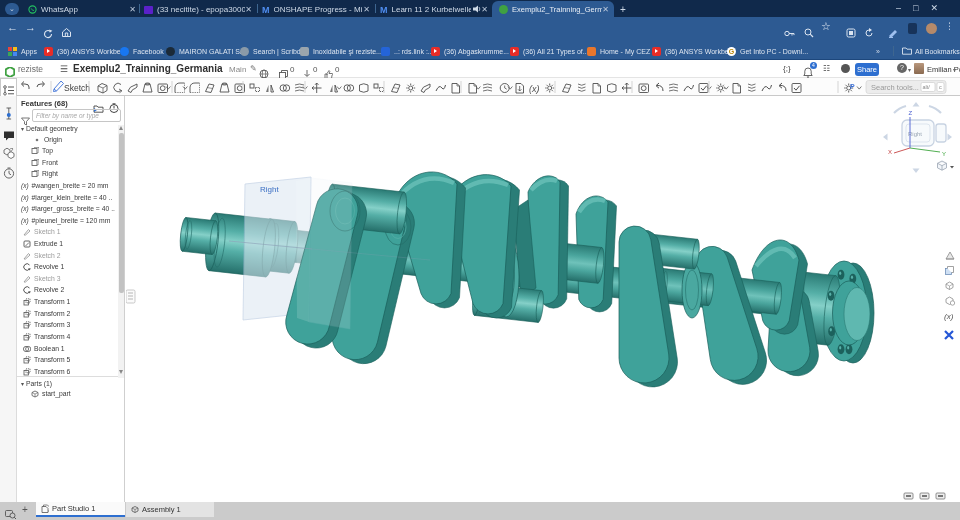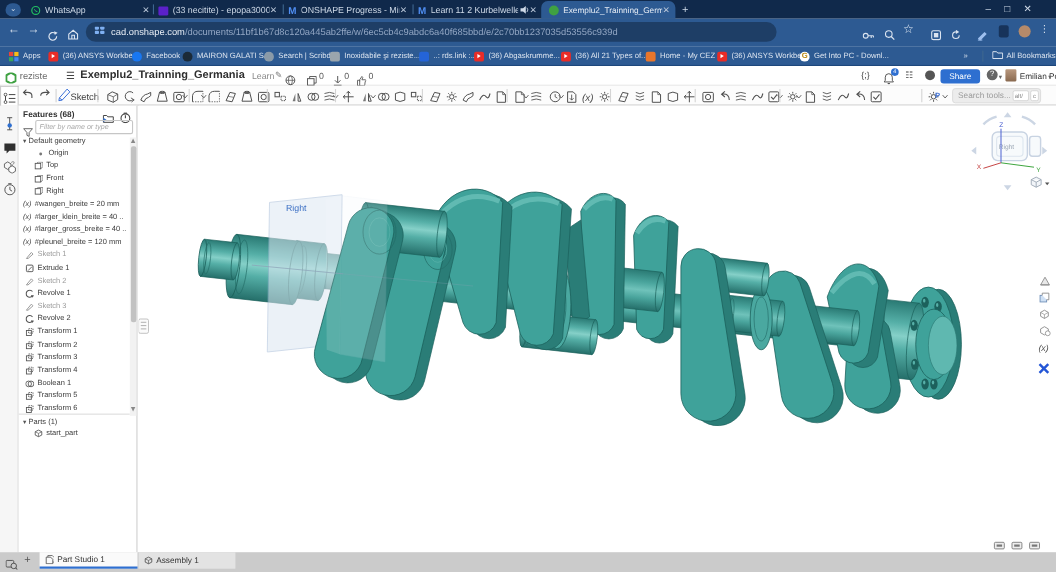--- a/index.html
+++ b/index.html
@@ -92,28 +92,20 @@
 <div id="navbar" class="abs"></div>
 <div class="abs navic" style="left:7px;">←</div>
 <div class="abs navic" style="left:25px;">→</div>
 <div class="abs" style="left:43px;top:25px;"><svg width="10" height="10">
         <path d="M 8.5 5 A 3.5 3.5 0 1 1 7 2.2" fill="none" stroke="#dbe4f0" stroke-width="1.1"></path>
         <polygon points="6.2,0.5 9.4,1.8 6.8,3.8" fill="#dbe4f0"></polygon>
       </svg></div>
 <div class="abs" style="left:61px;top:24px;"><svg width="11" height="11">
         <path d="M 1.5 5 L 5.5 1.5 L 9.5 5 V 9.5 H 1.5 Z M 4.3 9.5 V 6 h 2.4 v 3.5" fill="none" stroke="#dbe4f0" stroke-width="1"></path>
       </svg></div>
-<div id="addrpill" class="abs">
- <span style="display:inline-block;width:10px;height:8px;margin:0 5px 0 8px;"><svg width="10" height="8">
-          <rect x="0" y="0" width="4" height="3" rx="1" fill="#7fb0f2"></rect>
-          <rect x="5" y="0" width="4" height="3" rx="1" fill="#7fb0f2"></rect>
-          <rect x="0" y="4" width="4" height="3" rx="1" fill="#7fb0f2"></rect>
-          <rect x="5" y="4" width="4" height="3" rx="1" fill="#7fb0f2"></rect>
-        </svg></span><span style="color:#e8eef6;">cad.onshape.com</span>/documents/11bf1b67d8c120a445ab2ffe/w/6ec5cb4c9abdc6a40f685bbd/e/2c70bb1237035d53556c939d
-</div>
 <div class="abs" style="left:784px;top:24px;"><svg width="11" height="9">
         <circle cx="3" cy="4.5" r="2.2" fill="none" stroke="#dbe4f0" stroke-width="1"></circle>
         <path d="M5 4.5 h5 M8 4.5 v2 M10 4.5 v1.6" stroke="#dbe4f0" stroke-width="1" fill="none"></path>
       </svg></div>
 <div class="abs" style="left:804px;top:24px;"><svg width="10" height="10">
         <circle cx="4" cy="4" r="3" fill="none" stroke="#dbe4f0" stroke-width="1"></circle>
         <path d="M6.2 6.2 L9 9" stroke="#dbe4f0" stroke-width="1.2"></path>
       </svg></div>
 <div class="abs navic" style="left:821px;top:20px;font-size:11px;">☆</div>
 <div class="abs" style="left:846px;top:24px;"><svg width="10" height="10">
@@ -156,21 +148,21 @@
           <path d="M0.5 1 h3.5 l1 1.2 h4.5 v5 h-9 z" fill="none" stroke="#dde5f0" stroke-width="0.9"></path>
         </svg></span>All Bookmarks</div>
 
 <div id="oshead" class="abs"></div>
 <div class="abs" style="left:5px;top:63px;width:10px;height:10px;"><svg width="10" height="10">
         <polygon points="5,0 9.3,2.5 9.3,7.5 5,10 0.7,7.5 0.7,2.5" fill="none" stroke="#3fa142" stroke-width="2"></polygon>
       </svg></div>
 <div class="abs" style="left:18px;top:64px;font-size:8.5px;color:#6b6b6b;">reziste</div>
 <div class="abs" style="left:60px;top:64px;font-size:9px;color:#444;">☰</div>
 <div class="abs" style="left:73px;top:63px;font-size:10px;font-weight:bold;color:#2e2e2e;">Exemplu2_Trainning_Germania</div>
-<div class="abs" style="left:229px;top:64.5px;font-size:8px;color:#8a8a8a;">Learn</div>
+<div class="abs" style="left:229px;top:64.5px;font-size:8px;color:#8a8a8a;">Main</div>
 <div class="abs" style="left:250px;top:64px;font-size:8px;color:#777;">✎</div>
 <div class="abs" style="left:259px;top:65px;"><svg width="10" height="10">
         <circle cx="5" cy="5" r="4" fill="none" stroke="#555" stroke-width="0.9"></circle>
         <ellipse cx="5" cy="5" rx="1.8" ry="4" fill="none" stroke="#555" stroke-width="0.7"></ellipse>
         <path d="M1 5 h8" stroke="#555" stroke-width="0.7"></path>
       </svg></div>
 <div class="abs" style="left:279px;top:65px;"><svg width="9" height="9">
         <rect x="0.5" y="2.5" width="6" height="6" fill="none" stroke="#555" stroke-width="0.9"></rect>
         <path d="M2.5 2.5 v-2 h6 v6 h-2" fill="none" stroke="#555" stroke-width="0.9"></path>
       </svg></div>
@@ -185,21 +177,21 @@
       </svg></div>
 <div class="abs" style="left:335px;top:64.5px;font-size:8px;color:#555;">0</div>
 <div class="abs" style="left:783px;top:64px;font-size:8px;color:#444;">{;}</div>
 <div class="abs" style="left:803px;top:64px;"><svg width="10" height="11">
         <path d="M5 1 a3.2 3.2 0 0 1 3.2 3.2 V7 l1 1.5 H0.8 L1.8 7 V4.2 A3.2 3.2 0 0 1 5 1 Z" fill="none" stroke="#555" stroke-width="0.9"></path>
         <path d="M3.8 9.5 a1.2 1.2 0 0 0 2.4 0" fill="#555"></path>
       </svg></div>
 <div class="abs" style="left:810px;top:62px;width:7px;height:7px;border-radius:50%;background:#2e6fd0;color:#fff;font-size:5px;text-align:center;line-height:7px;">4</div>
 <div class="abs" style="left:823px;top:64px;font-size:8px;color:#444;">☷</div>
 <div class="abs" style="left:841px;top:64px;width:9px;height:9px;border-radius:50%;background:#555;"></div>
-<div class="abs" style="left:855px;top:62.5px;width:36px;height:13px;background:#2e6fd0;border-radius:3px;color:#fff;font-size:7.5px;text-align:center;line-height:13px;">Share</div>
+<div class="abs" style="left:855px;top:62.5px;width:24px;height:13px;background:#2e6fd0;border-radius:3px;color:#fff;font-size:7.5px;text-align:center;line-height:13px;">Share</div>
 <div class="abs" style="left:897px;top:63px;width:10px;height:10px;border-radius:50%;background:#666;color:#fff;font-size:7px;text-align:center;line-height:10px;">?</div>
 <div class="abs" style="left:908px;top:66px;font-size:6px;color:#666;">▾</div>
 <div class="abs" style="left:914px;top:63px;width:10px;height:11px;background:linear-gradient(#b9987e,#8a6a50);border-radius:1px;"></div>
 <div class="abs" style="left:927px;top:64.5px;font-size:7.5px;color:#333;">Emilian Popa</div>
 <div class="abs" style="left:953px;top:66px;font-size:6px;color:#666;">▾</div>
 
 <div id="ostool" class="abs"></div>
 <div id="tbicons" class="abs" style="left:0;top:78px;">
       <svg width="960" height="18" viewBox="0 78 960 18" style="position:absolute;">
         <path d="M 21 86 Q 21 83 25 83 L 28 83 M 26 80.5 L 28.6 83 L 26 85.5 M 21 86 V 88" stroke="#4f4f4f" fill="none" stroke-width="1" transform="translate(0,1) scale(-1,1) translate(-50,0)"></path>

